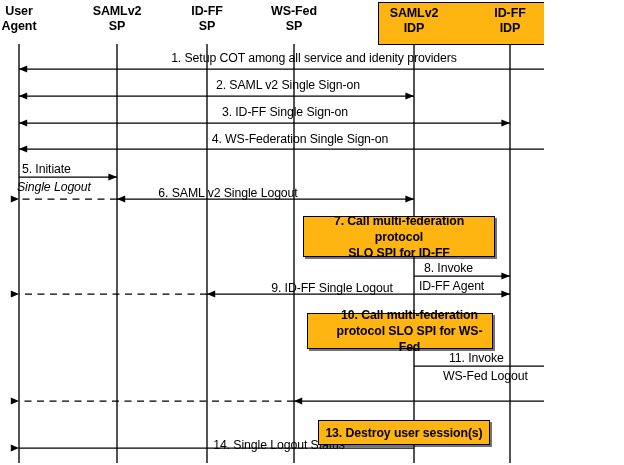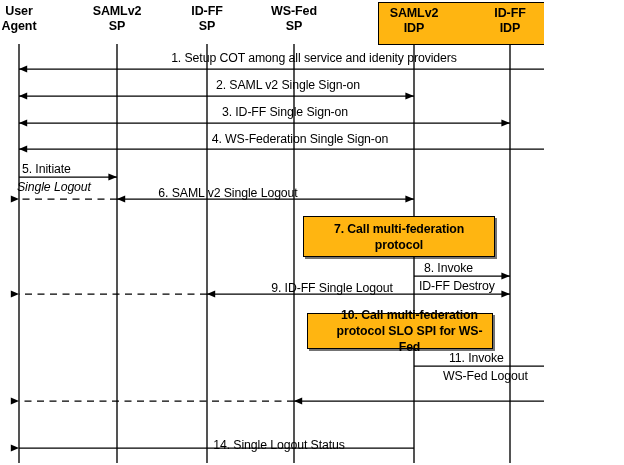--- a/index.html
+++ b/index.html
@@ -171,28 +171,31 @@
   </svg>
 
   <div class="msg-label center" style="left:314px; top:51px;">1. Setup COT among all service and idenity providers</div>
   <div class="msg-label center" style="left:288px; top:78px;">2. SAML v2 Single Sign-on</div>
   <div class="msg-label center" style="left:285px; top:105px;">3. ID-FF Single Sign-on</div>
   <div class="msg-label center" style="left:300px; top:132px;">4. WS-Federation Single Sign-on</div>
   <div class="msg-label left" style="left:22px; top:162px;">5. Initiate</div>
   <div class="msg-label left" style="left:17px; top:180px;font-style:italic;">Single Logout</div>
   <div class="msg-label center" style="left:228px; top:186px;">6. SAML v2 Single Logout</div>
   <div class="msg-label left" style="left:424px; top:261px;">8. Invoke</div>
-  <div class="msg-label left" style="left:419px; top:279px;">ID-FF Destroy</div>
+  <div class="msg-label left" style="left:419px; top:279px;">ID-FF Agent</div>
   <div class="msg-label center" style="left:332px; top:281px;">9. ID-FF Single Logout</div>
   <div class="msg-label left" style="left:449px; top:351px;">11. Invoke</div>
   <div class="msg-label left" style="left:443px; top:369px;">WS-Fed  Logout</div>
   <div class="msg-label center" style="left:279px; top:438px;">14. Single Logout Status</div>
 
   <div class="action-box" style="left:303px; top:216px; width:192px; height:41px;">
-    <span class="boxtext"><span>7. Call multi-federation protocol</span><br></span>
+    <span class="boxtext"><span>7. Call multi-federation protocol</span><br><span>SLO SPI for ID-FF</span></span>
   </div>
 
   <div class="action-box" style="left:307px; top:313px; width:186px; height:36px;padding-left:19px;">
     <span class="boxtext"><span>10. Call multi-federation</span><br><span>protocol SLO SPI for WS-Fed</span></span>
   </div>
 
+  <div class="action-box" style="left:318px; top:420px; width:172px; height:25px;">
+    <span class="boxtext">13. Destroy user session(s)</span>
+  </div>
 
 </div>
 
 </body></html>

